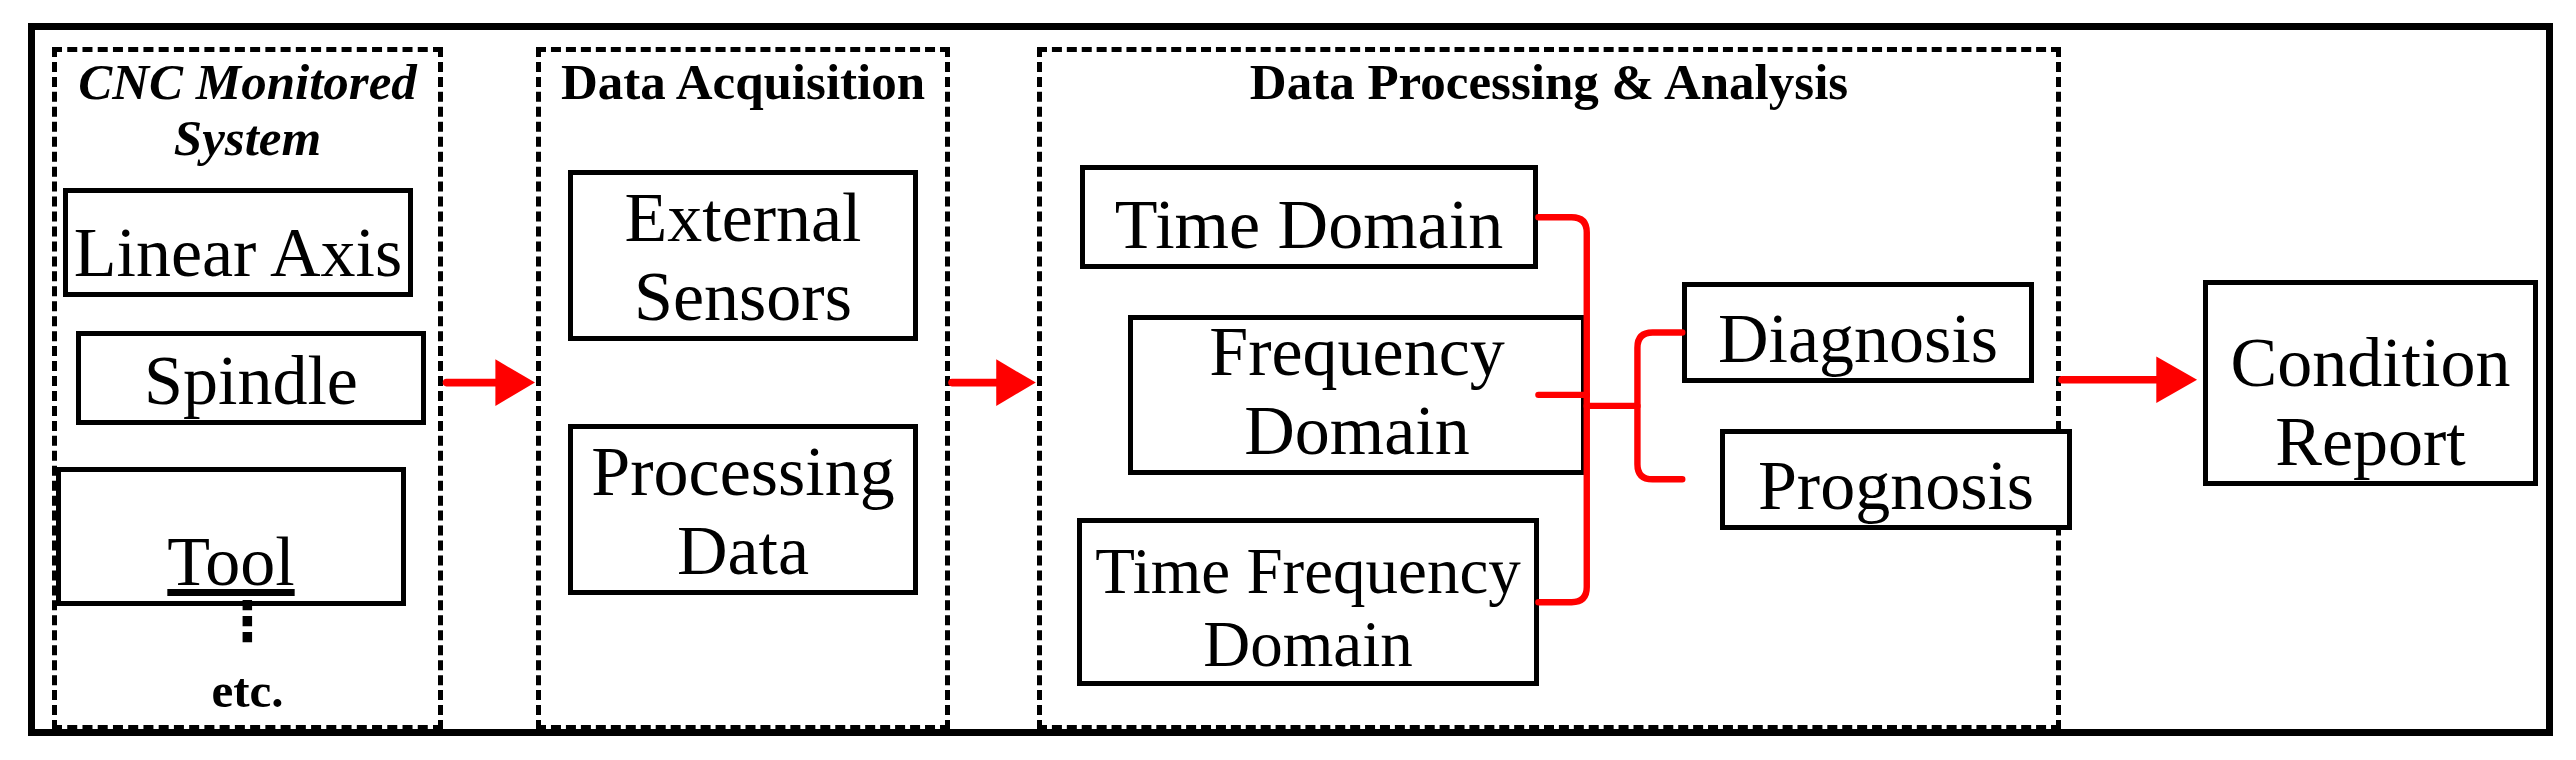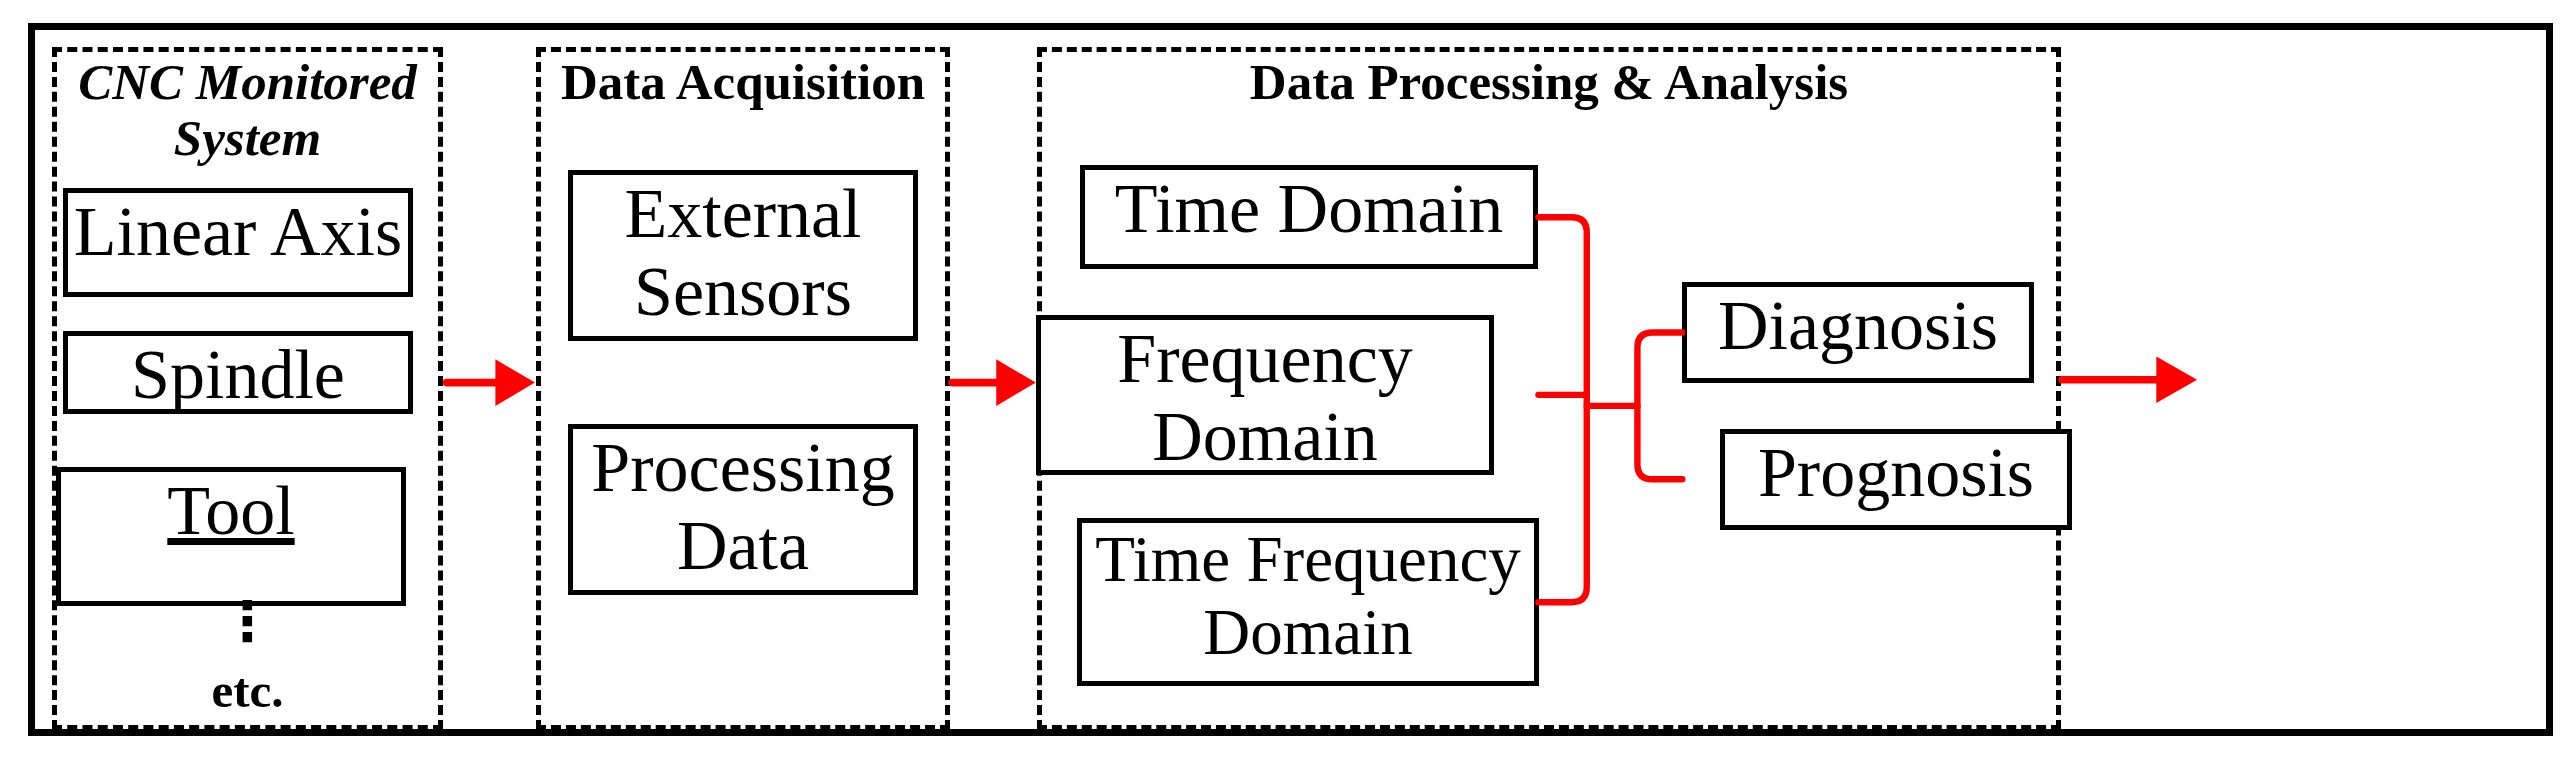--- a/index.html
+++ b/index.html
@@ -51,40 +51,40 @@
   #title-daq  { left: 536px;  width: 414px;  }
   #title-proc { left: 1037px; width: 1024px; }
 
   
   .node {
     position: absolute;
     border: 5.8px solid #000000;
     box-sizing: border-box;
     background: #ffffff;
     display: flex;
-    align-items: flex-start;
+    align-items: flex-end;
     justify-content: center;
     text-align: center;
   }
   .label {
     font-size: 70px;
     line-height: 1.12;
     white-space: pre-line;
   }
   .label-nowrap { white-space: nowrap; }
 
   #box-linear  { left: 63px;  top: 188px; width: 350px; height: 109px; }
-  #box-spindle { left: 63px;  top: 331px; width: 350px; height: 83px; }
+  #box-spindle { left: 76px;  top: 331px; width: 350px; height: 94px; }
   #box-tool    { left: 56px;  top: 467px; width: 350px; height: 139px; text-decoration: underline; }
 
   #box-ext     { left: 568px;  top: 170px; width: 350px; height: 171px; }
   #box-op      { left: 568px;  top: 424px; width: 350px; height: 171px; }
 
   #box-time    { left: 1080px; top: 165px; width: 458px; height: 104px; }
-  #box-freq    { left: 1036px; top: 315px; width: 458px; height: 160px; }
+  #box-freq    { left: 1128px; top: 315px; width: 458px; height: 160px; }
   #box-tf      { left: 1077px; top: 518px; width: 462px; height: 168px; }
   #box-tf .label { font-size: 65px; }
 
   #box-diag    { left: 1682px; top: 282px; width: 352px; height: 101px; }
   #box-prog    { left: 1682px; top: 429px; width: 352px; height: 101px; margin-left: 38px; }
 
   #box-report  { left: 2203px; top: 280px; width: 335px; height: 206px; }
 
   
   #cnc-ellipsis {
@@ -163,20 +163,24 @@
     <span class="label">Time Frequency
 Domain</span>
   </div>
   <div id="box-diag" class="node">
     <span class="label label-nowrap">Diagnosis</span>
   </div>
   <div id="box-prog" class="node">
     <span class="label label-nowrap">Prognosis</span>
   </div>
 
+  <div id="box-report" class="node">
+    <span class="label">Condition
+Report</span>
+  </div>
 
   <svg id="flow-svg" viewBox="0 0 4422 1305" xmlns="http://www.w3.org/2000/svg">
     <g stroke="#ff0000" fill="none" stroke-linecap="round">
 
       <path d="M766 657 H852" stroke-width="13"></path>
 
       <path d="M1634 657 H1712" stroke-width="13"></path>
 
       <path d="M3540 652 H3704" stroke-width="13"></path>
 

